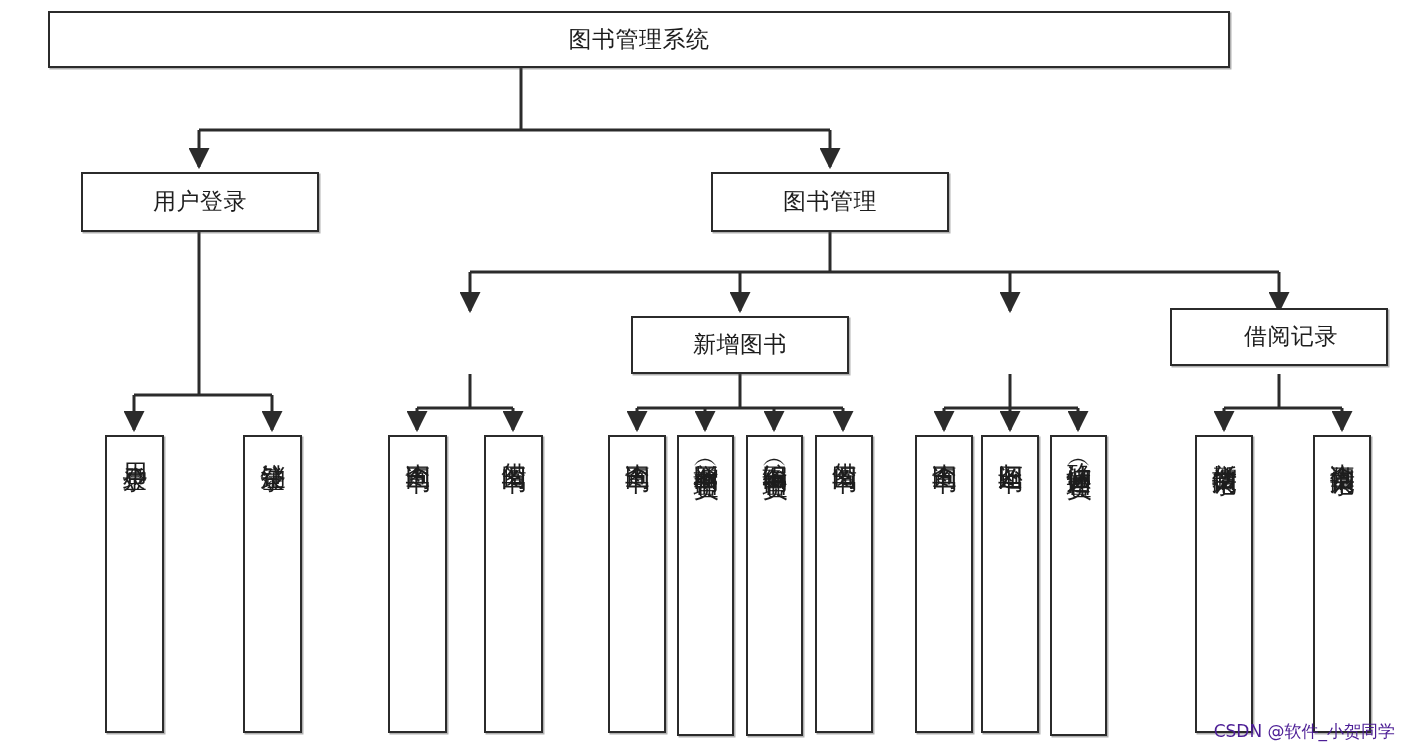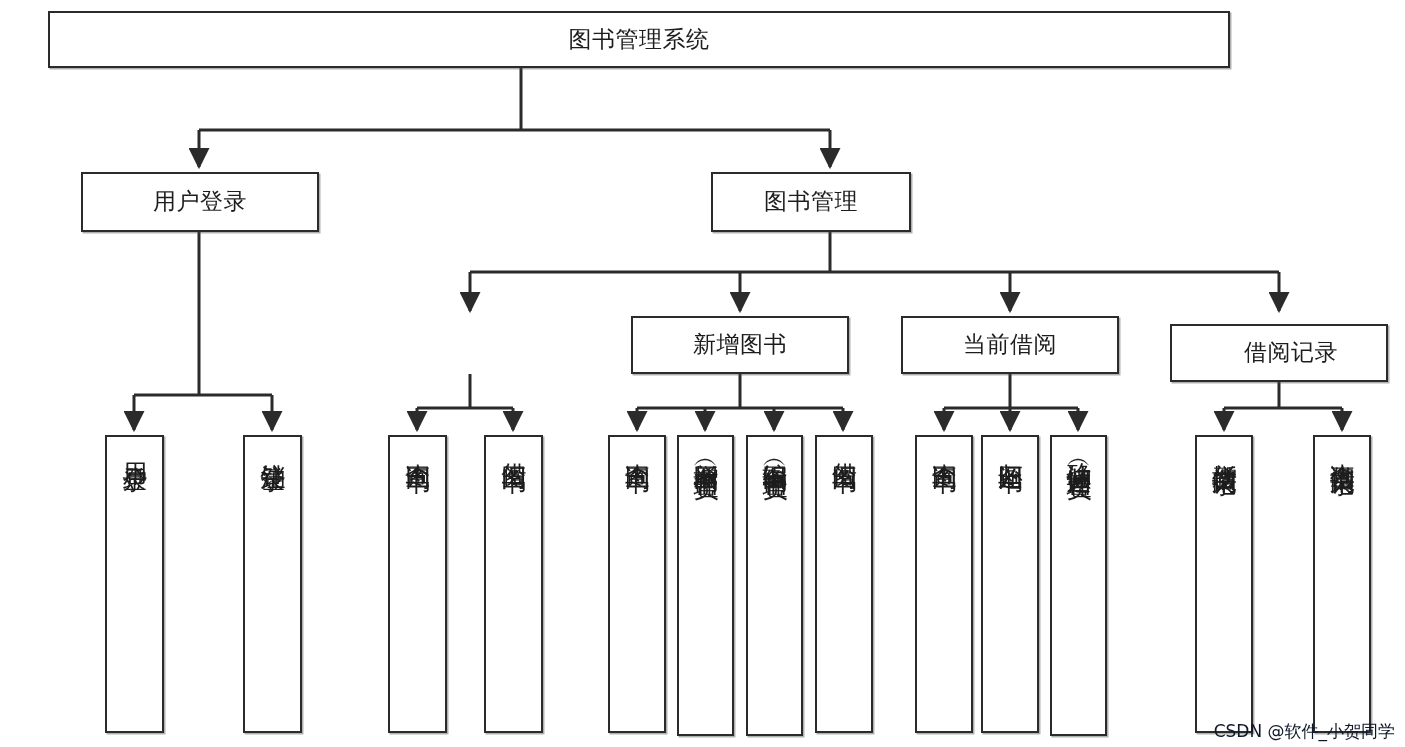--- a/index.html
+++ b/index.html
@@ -60,21 +60,21 @@
     font-size: 25px;
     line-height: 1.12;
     letter-spacing: 2px;
     max-height: 100%;
   }
   #watermark {
     position: absolute;
     right: 10px;
     bottom: 4px;
     font-size: 17px;
-    color: #0f172a;
+    color: #4c1d95;
     white-space: nowrap;
     user-select: none;
   }
 </style>
 </head>
 <body>
 
 <div id="diagram-root">
 
   <svg class="edges" viewBox="0 0 1405 747" xmlns="http://www.w3.org/2000/svg">
@@ -127,31 +127,28 @@
     </g>
   </svg>
 
   <div class="node h" style="left:20px; top:11px; width:1182px; height:57px;margin-left:28px;">
     <span class="label">图书管理系统</span>
   </div>
 
   <div class="node h" style="left:81px; top:172px; width:238px; height:60px;">
     <span class="label">用户登录</span>
   </div>
-  <div class="node h" style="left:711px; top:172px; width:200px; height:60px;font-family:Liberation Serif, serif;">
+  <div class="node h" style="left:711px; top:172px; width:238px; height:60px;font-family:Liberation Serif, serif;">
     <span class="label">图书管理</span>
   </div>
 
   <div class="node h" style="left:631px; top:316px; width:218px; height:58px;">
     <span class="label">新增图书</span>
   </div>
-  <div class="node h" style="left:901px; top:316px; width:218px; height:58px;">
-    <span class="label">当前借阅</span>
-  </div>
-  <div class="node h" style="left:1170px; top:324px; width:218px; height:58px;padding-left:24px;">
+  <div class="node h" style="left:1170px; top:308px; width:218px; height:58px;padding-left:24px;">
     <span class="label">借阅记录</span>
   </div>
 
   <div class="node v" style="left:105px; top:435px; width:59px; height:298px;">
     <span class="label">用户登录</span>
   </div>
   <div class="node v" style="left:243px; top:435px; width:59px; height:298px;">
     <span class="label">注销登录</span>
   </div>
 

